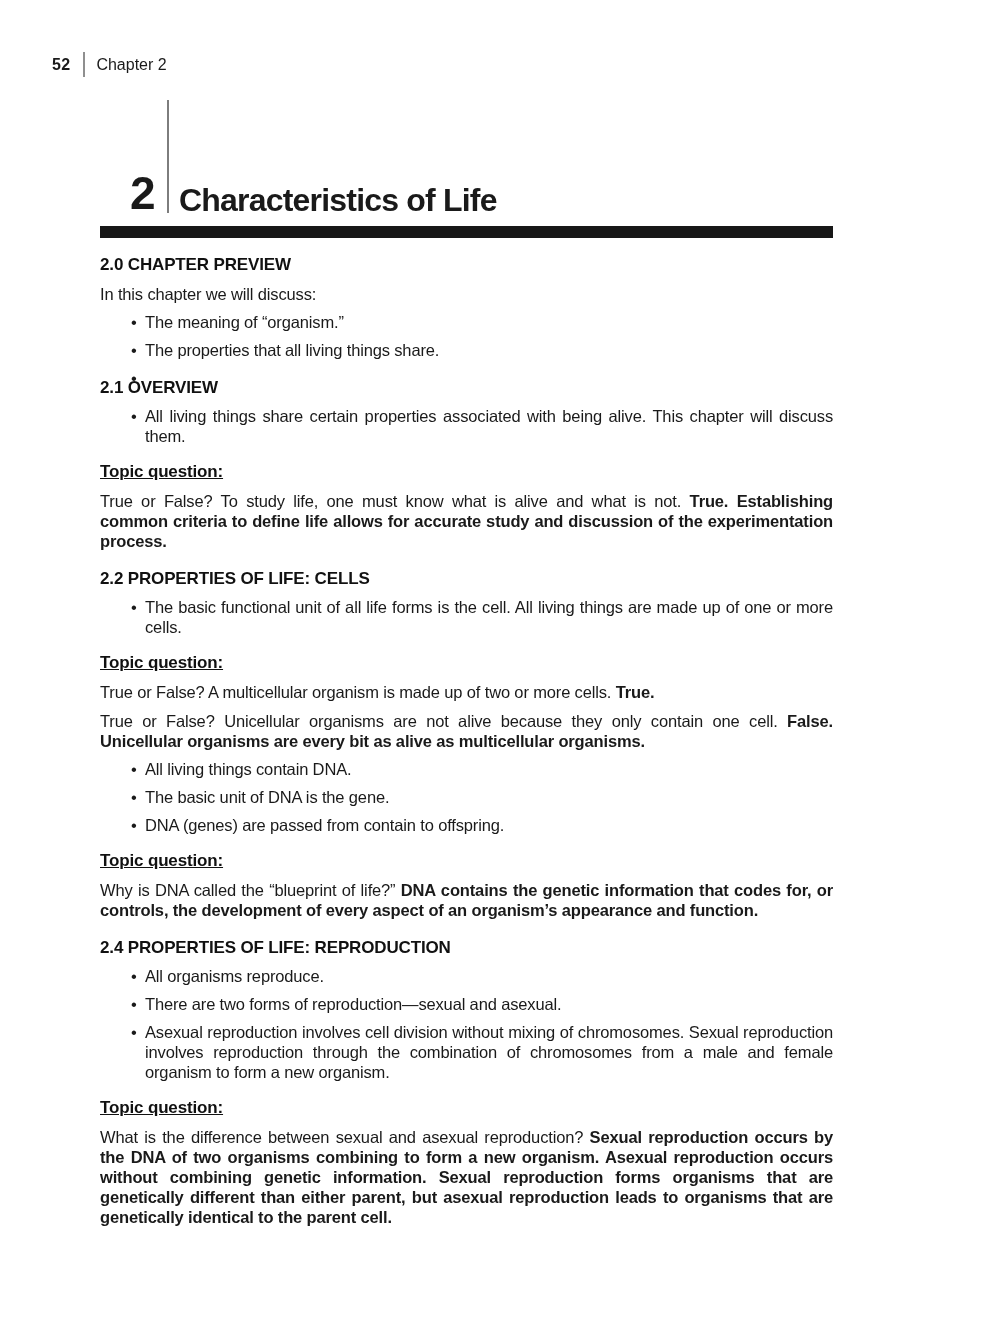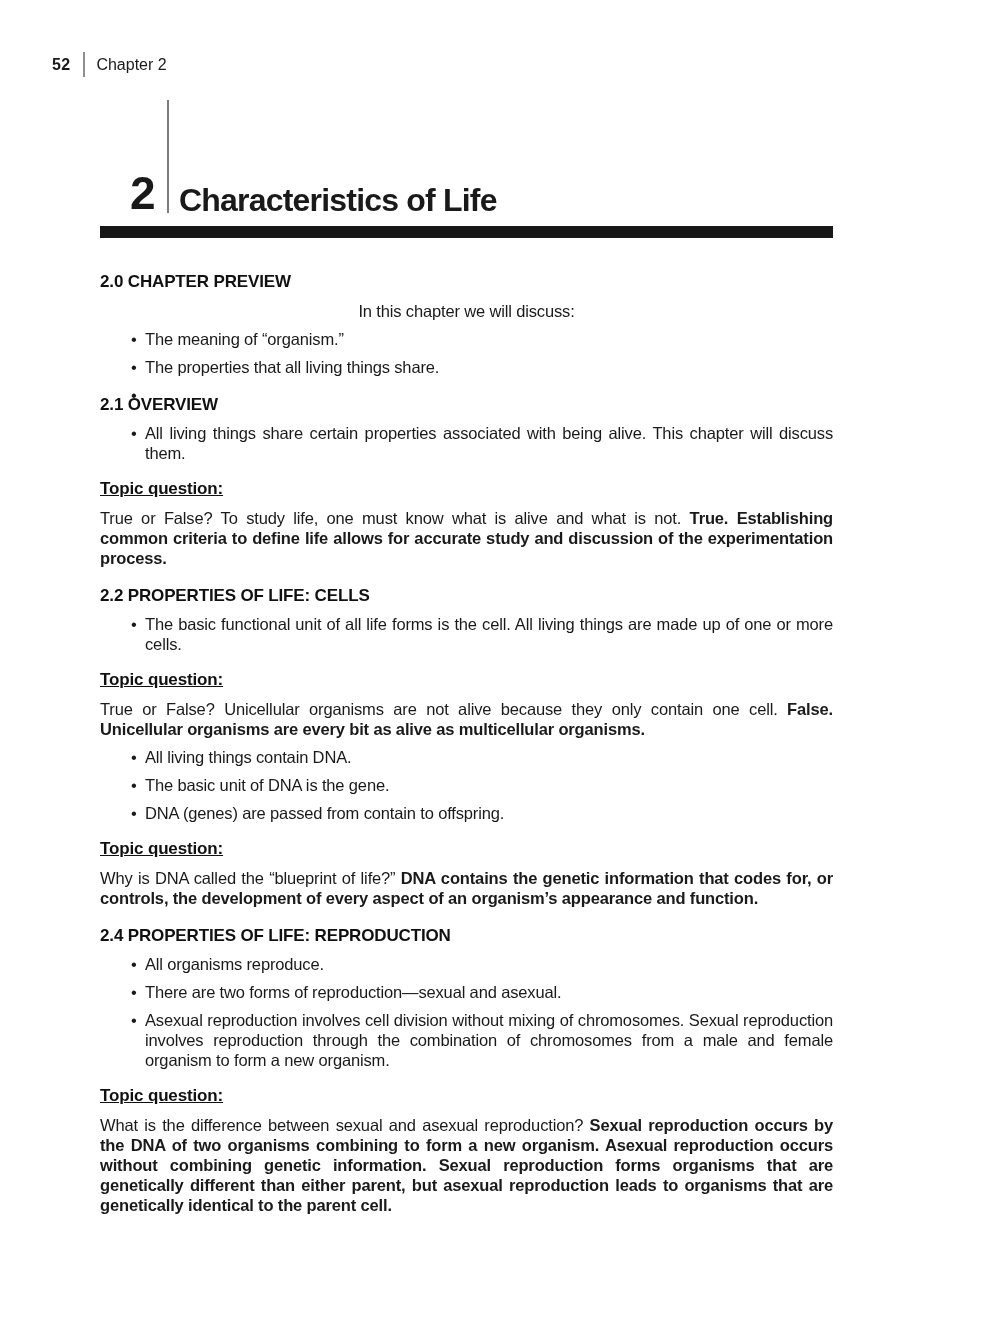--- a/index.html
+++ b/index.html
@@ -76,22 +76,22 @@
     line-height: 20px;
     letter-spacing: -0.15px;
   }
   .section-heading {
     margin: 17px 0 0 0;
     font-size: 17px;
     line-height: 21px;
     font-weight: bold;
     color: #111;
   }
-  .section-heading.first { margin-top: 33px; }
-  .intro { margin: 9px 0 0 0; text-align: center; }
+  .section-heading.first { margin-top: 16px; }
+  .intro { margin: 9px 0 0 0; }
   ul.bullets { list-style: none; margin: 0; padding: 0; }
   ul.bullets li {
     position: relative;
     margin: 8px 0 0 0;
     padding-left: 45px;
     text-align: justify;
   }
   ul.bullets li .marker {
     position: absolute;
     left: 31px; top: 0;
@@ -165,20 +165,23 @@
     <section>
       <h2 class="section-heading">2.2 PROPERTIES OF LIFE: CELLS</h2>
       <ul class="bullets">
         <li>
           <span class="marker">•</span>
           <span>The basic functional unit of all life forms is the cell. All living things are made up of one or more cells.</span>
         </li>
       </ul>
       <h3 class="topic">Topic question:</h3>
       <p class="qa">
+        <span class="question">True or False? A multicellular organism is made up of two or more cells. </span><span class="answer">True.</span>
+      </p>
+      <p class="qa">
         <span class="question">True or False? Unicellular organisms are not alive because they only contain one cell. </span><span class="answer">False. Unicellular organisms are every bit as alive as multicellular organisms.</span>
       </p>
     </section>
 
     <section>
       <ul class="bullets">
         <li>
           <span class="marker">•</span>
           <span>All living things contain DNA.</span>
         </li>

